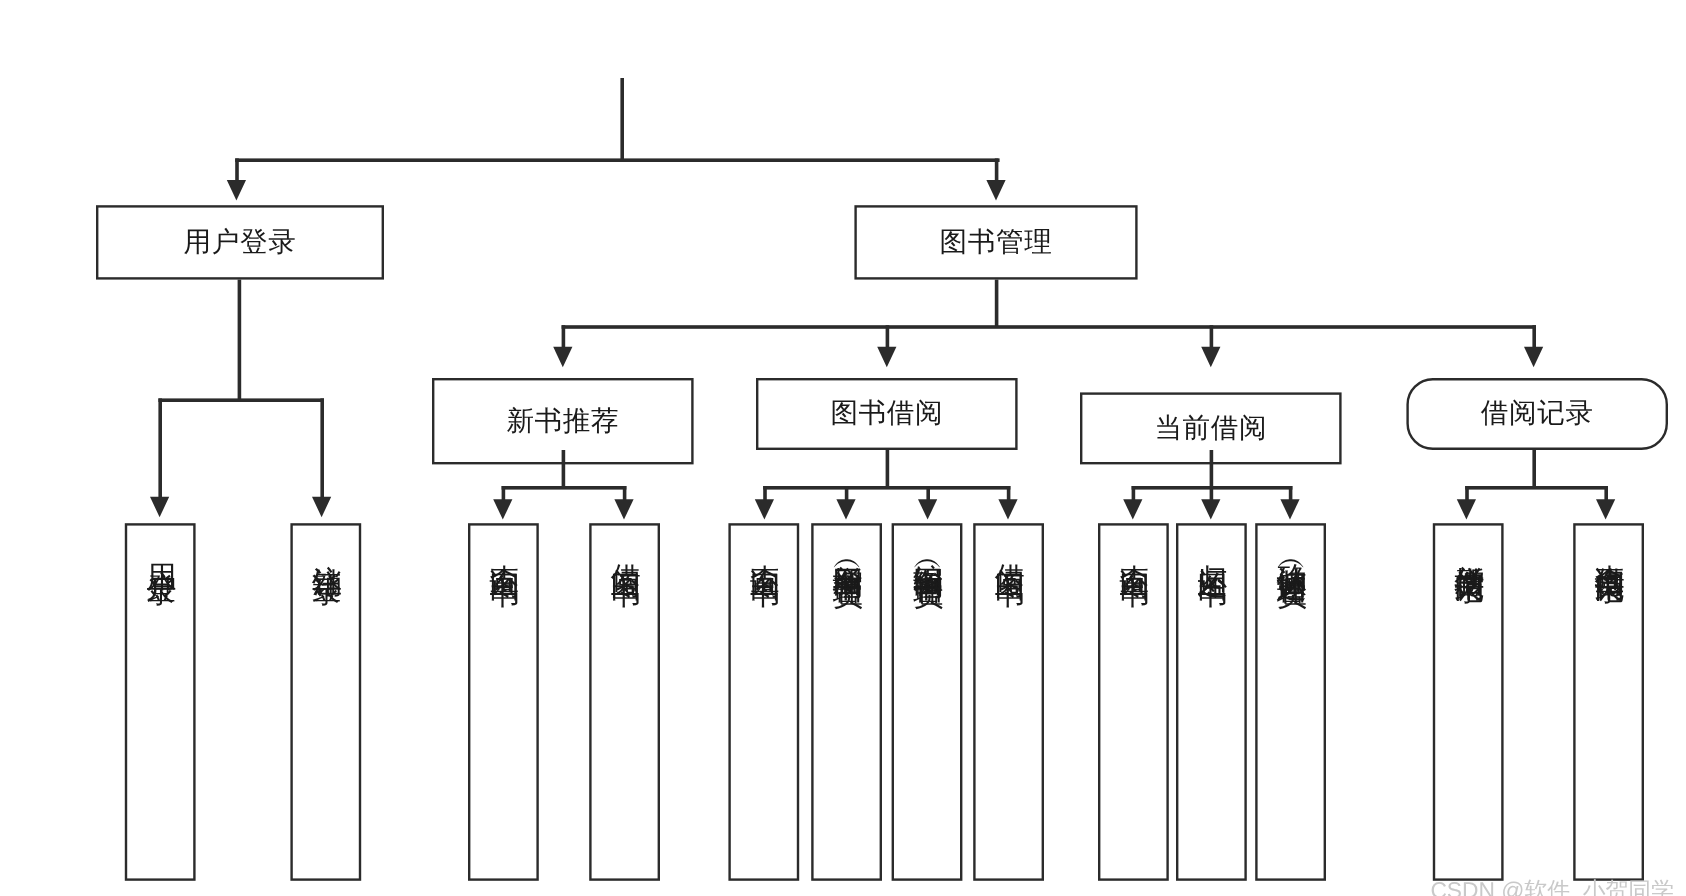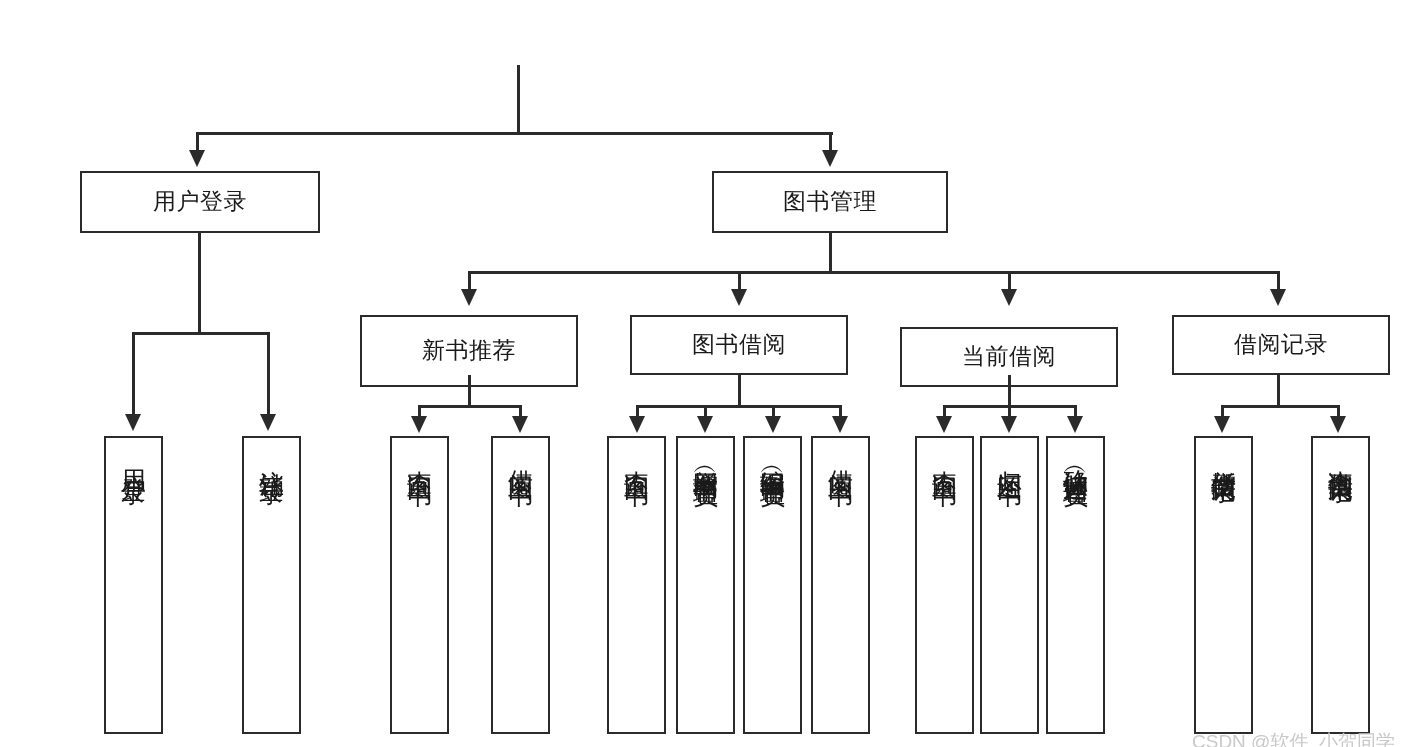--- a/index.html
+++ b/index.html
@@ -124,21 +124,21 @@
 
   <div class="node horizontal" style="left:360px; top:315px; width:218px; height:72px;">
     <span class="label">新书推荐</span>
   </div>
   <div class="node horizontal" style="left:630px; top:315px; width:218px; height:60px;">
     <span class="label">图书借阅</span>
   </div>
   <div class="node horizontal" style="left:900px; top:315px; width:218px; height:60px;margin-top:12px;">
     <span class="label">当前借阅</span>
   </div>
-  <div class="node horizontal" style="left:1172px; top:315px; width:218px; height:60px;">
+  <div class="node horizontal" style="left:1172px; top:315px; width:218px; height:60px;border-radius:22px;">
     <span class="label">借阅记录</span>
   </div>
 
   <div class="edge v" style="left:468px; top:375px; width:3px; height:32px;"></div>
   <div class="edge h" style="left:418px; top:405px; width:104px; height:3px;"></div>
   <div class="edge v" style="left:418px; top:405px; width:3px; height:13px;"></div>
   <div class="arrow" style="left:411px; top:416px;"></div>
   <div class="edge v" style="left:519px; top:405px; width:3px; height:13px;"></div>
   <div class="arrow" style="left:512px; top:416px;"></div>
 

